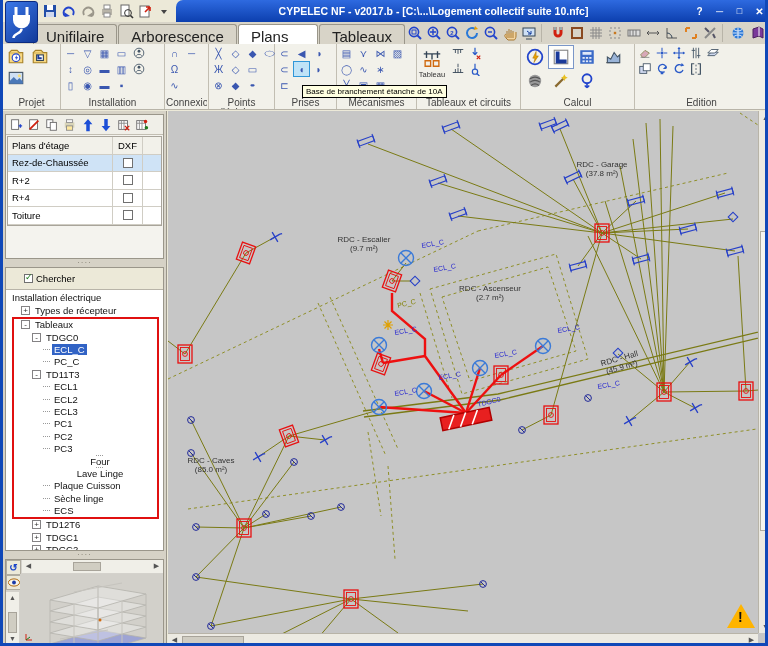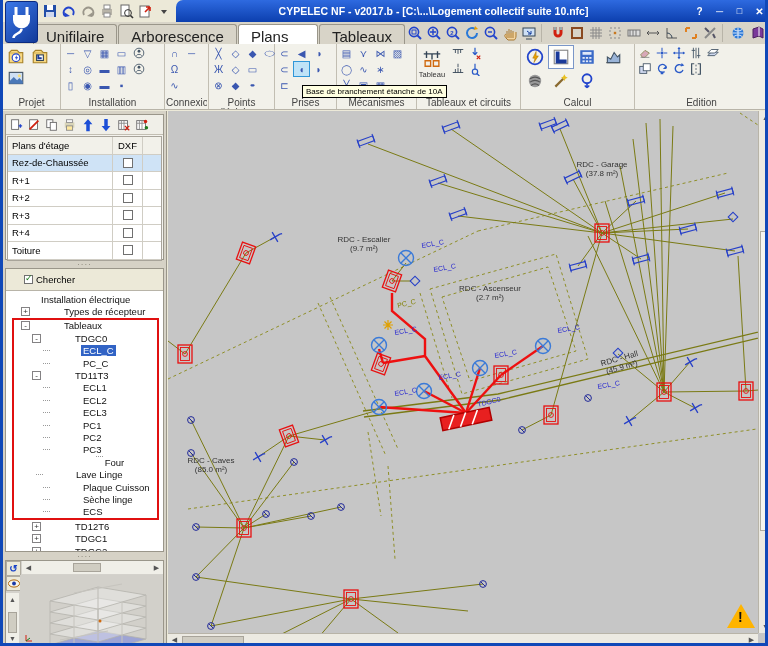--- a/index.html
+++ b/index.html
@@ -60,21 +60,21 @@
   .split{height:8px;display:flex;align-items:center;justify-content:center;color:#8a8678;font-size:8px;letter-spacing:1px;}
   #chpanel{margin:0 2px;background:#fff;border:1px solid #9a968a;height:284px;display:flex;flex-direction:column;}
   #chhead{height:22px;background:#ece9d8;border-bottom:1px solid #b8b4a8;display:flex;align-items:center;
           font-size:9.5px;padding-left:18px;gap:3px;}
   #chhead .cb{width:9px;height:9px;position:relative;}
   #chhead .cb:after{content:"✓";position:absolute;left:0px;top:-3px;font-size:9px;color:#1a7a1a;}
   #tree{flex:1;overflow:hidden;padding-top:2px;position:relative;font-size:9.5px;color:#111;}
   .trow{height:12.4px;display:flex;align-items:center;white-space:nowrap;}
   .exp{width:9px;height:9px;border:1px solid #848284;background:#fff;font-size:8px;line-height:7px;
        text-align:center;margin-right:3px;color:#333;flex:none;}
-  .tlabel{padding:0 2px;margin-left:29px;}
+  .tlabel{padding:0 2px;}
   .tlabel.sel{background:#3163c5;color:#fff;}
   .dash{width:7px;border-top:1px dotted #999;margin-right:2px;flex:none;}
   #redbox{border:2px solid #e01010;margin:0 4px 0 6px;}
   
   #prev{margin:0 2px;background:#d4d2cc;border:1px solid #9a968a;height:88px;position:relative;}
   #prevcorner{position:absolute;left:0;top:0;width:16px;height:32px;display:flex;flex-direction:column;}
   .pci{width:15px;height:15px;border:1px solid #b0aca0;background:#ece9d8;display:flex;align-items:center;
        justify-content:center;font-size:10px;}
   #prevh{position:absolute;left:16px;top:0;right:0;height:13px;background:#f0efe8;display:flex;align-items:center;}
   #prevv{position:absolute;left:0;top:32px;bottom:0;width:13px;background:#f0efe8;display:flex;flex-direction:column;align-items:center;}
@@ -671,33 +671,21 @@
             <div class="c1">Plans d'étage</div>
 <div class="c2">DXF</div>
           </div>
           <div class="frow sel">
             <div class="c1">Rez-de-Chaussée</div>
   <div class="c2">
               <span class="cb"></span>
             </div>
           </div>
           <div class="frow">
-            <div class="c1">R+1</div>
-  <div class="c2">
-              <span class="cb"></span>
-            </div>
-          </div>
-          <div class="frow">
             <div class="c1">R+2</div>
-  <div class="c2">
-              <span class="cb"></span>
-            </div>
-          </div>
-          <div class="frow">
-            <div class="c1">R+3</div>
   <div class="c2">
               <span class="cb"></span>
             </div>
           </div>
           <div class="frow">
             <div class="c1">R+4</div>
   <div class="c2">
               <span class="cb"></span>
             </div>
           </div>
@@ -765,21 +753,21 @@
               <span class="tlabel">PC2</span>
             </div>
             <div class="trow" style="padding-left: 29px;">
               <span class="dash"></span>
               <span class="tlabel">PC3</span>
             </div>
             <div class="trow" style="padding-left: 29px; flex-direction: column;">
               <span class="dash"></span>
               <span class="tlabel">Four</span>
             </div>
-            <div class="trow" style="padding-left: 22px;">
+            <div class="trow" style="padding-left: 29px; flex-direction: column;">
               <span class="dash"></span>
               <span class="tlabel">Lave Linge</span>
             </div>
             <div class="trow" style="padding-left: 29px;">
               <span class="dash"></span>
               <span class="tlabel">Plaque Cuisson</span>
             </div>
             <div class="trow" style="padding-left: 29px;">
               <span class="dash"></span>
               <span class="tlabel">Sèche linge</span>

